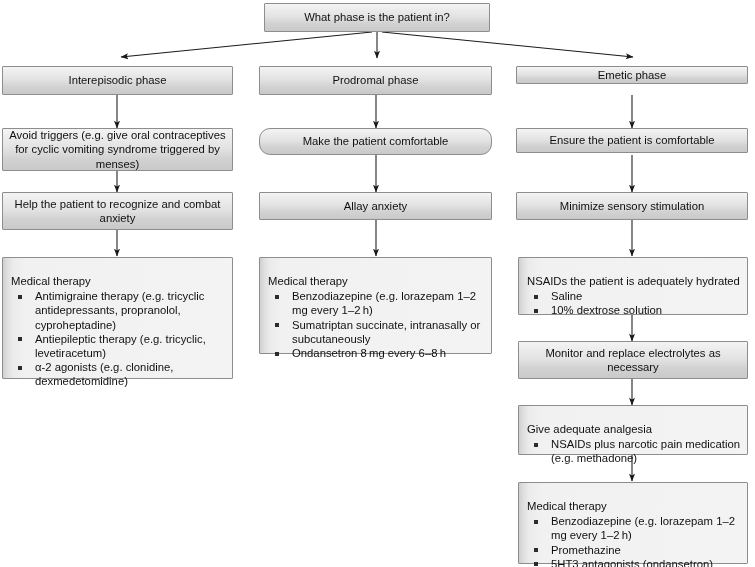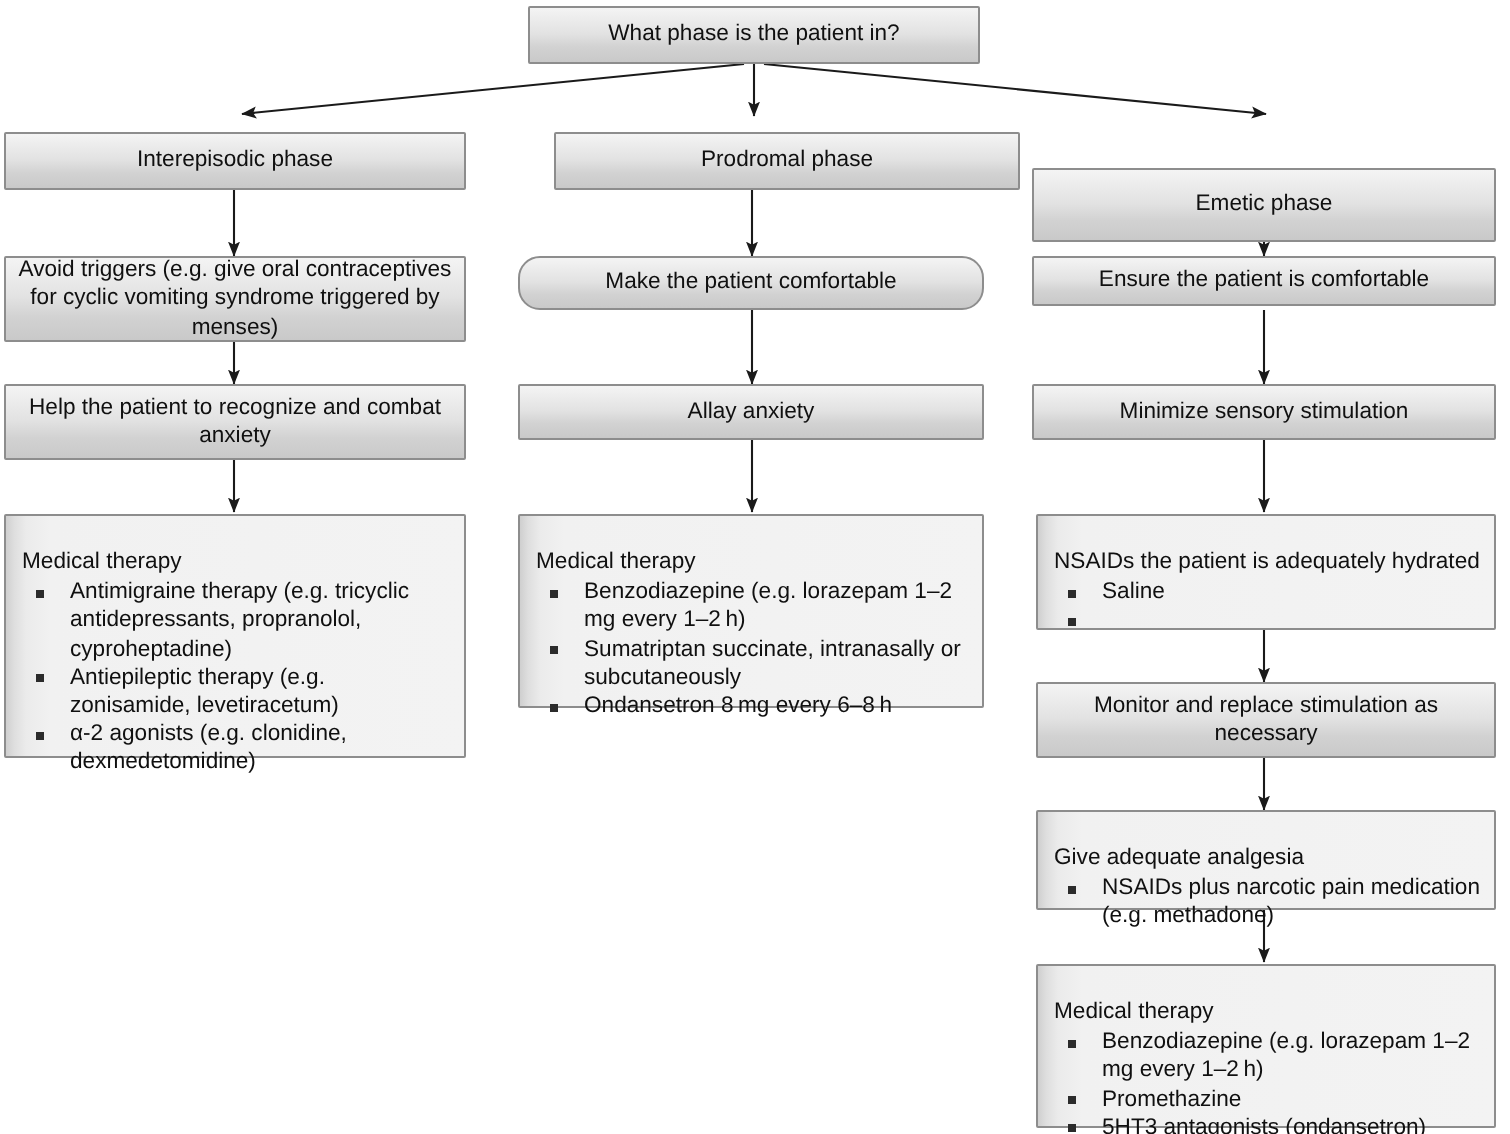--- a/index.html
+++ b/index.html
@@ -124,45 +124,45 @@
     </g>
   </svg>
 
   <div class="node centered" style="left:264px; top:3px; width:226px; height:29px;">
     <span class="label">What phase is the patient in?</span>
   </div>
 
   <div class="node centered" style="left:2px; top:66px; width:231px; height:29px;">
     <span class="label">Interepisodic phase</span>
   </div>
-  <div class="node centered" style="left:259px; top:66px; width:233px; height:29px;margin-left:18px;">
+  <div class="node centered" style="left:259px; top:66px; width:233px; height:29px;">
     <span class="label">Prodromal phase</span>
   </div>
-  <div class="node centered" style="left:516px; top:84px; width:232px; height:37px;">
+  <div class="node centered" style="left:516px; top:66px; width:232px; height:18px;">
     <span class="label">Emetic phase</span>
   </div>
 
   <div class="node centered" style="left:2px; top:128px; width:231px; height:43px;">
     <span class="label">Avoid triggers (e.g. give oral contraceptives for cyclic vomiting syndrome triggered by menses)</span>
   </div>
 
   <div class="node centered" style="left:2px; top:192px; width:231px; height:38px;">
     <span class="label">Help the patient to recognize and combat anxiety</span>
   </div>
 
   <div class="node listbox" style="left:2px; top:257px; width:231px; height:122px;">
     <div class="heading">Medical therapy</div>
     <ul>
       <li>
         <span class="bul"></span>
         <span class="txt">Antimigraine therapy (e.g. tricyclic antidepressants, propranolol, cyproheptadine)</span>
       </li>
       <li>
         <span class="bul"></span>
-        <span class="txt">Antiepileptic therapy (e.g. zonisamide, levetiracetum)</span>
+        <span class="txt">Antiepileptic therapy (e.g. tricyclic, levetiracetum)</span>
       </li>
       <li>
         <span class="bul"></span>
         <span class="txt">α-2 agonists (e.g. clonidine, dexmedetomidine)</span>
       </li>
     </ul>
   </div>
 
   <div class="node centered" style="left:259px; top:128px; width:233px; height:27px;border-radius:11px;">
     <span class="label">Make the patient comfortable</span>
@@ -200,26 +200,27 @@
 
   <div class="node listbox" style="left:518px; top:257px; width:230px; height:58px;">
     <div class="heading">NSAIDs the patient is adequately hydrated</div>
     <ul>
       <li>
         <span class="bul"></span>
         <span class="txt">Saline</span>
       </li>
       <li>
         <span class="bul"></span>
+        <span class="txt">10% dextrose solution</span>
       </li>
     </ul>
   </div>
 
   <div class="node centered" style="left:518px; top:341px; width:230px; height:38px;">
-    <span class="label">Monitor and replace stimulation as necessary</span>
+    <span class="label">Monitor and replace electrolytes as necessary</span>
   </div>
 
   <div class="node listbox" style="left:518px; top:405px; width:230px; height:50px;">
     <div class="heading">Give adequate analgesia</div>
     <ul>
       <li>
         <span class="bul"></span>
         <span class="txt">NSAIDs plus narcotic pain medication (e.g. methadone)</span>
       </li>
     </ul>

